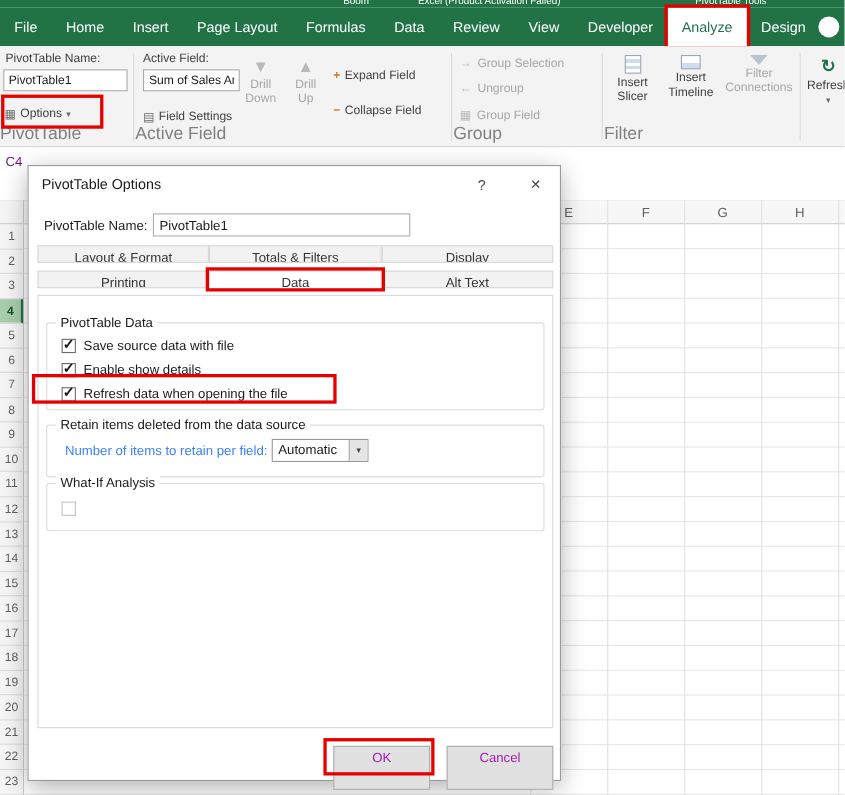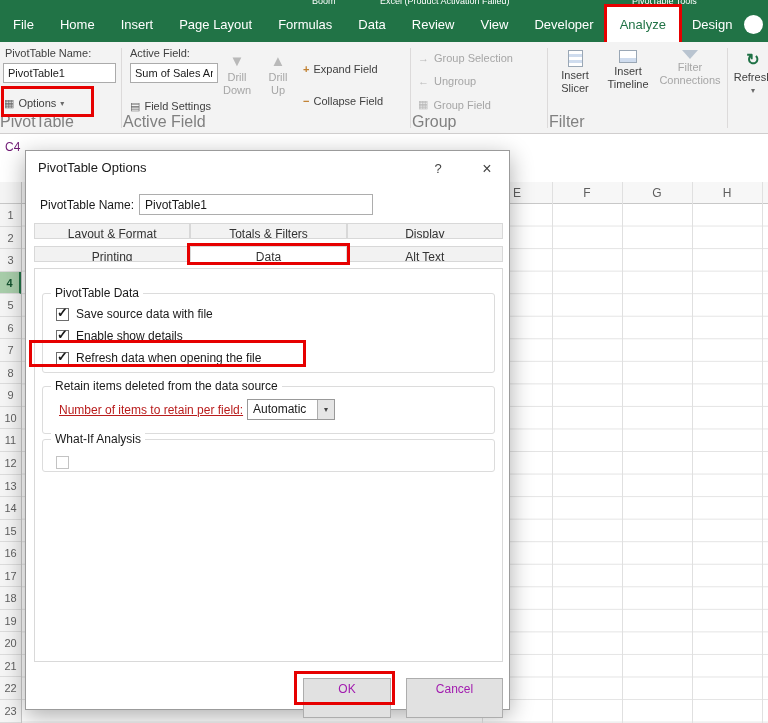--- a/index.html
+++ b/index.html
@@ -66,21 +66,21 @@
   .dlg-tab.selected { background:#fff; border-bottom:1px solid #fff; position:relative; z-index:3; outline:3px solid #e60000; }
   .dlg-content { position:absolute; left:8px; top:117px; width:469px; height:394px; border:1px solid #d9d9d9; background:#fff; }
   .fset { position:absolute; border:1px solid #dcdcdc; border-radius:3px; }
   .legend { position:absolute; top:-8px; left:8px; background:#fff; padding:0 4px; font-size:12px; color:#1a1a1a; white-space:nowrap; }
   .cb-row { position:absolute; display:flex; align-items:center; height:16px; }
   .cb { width:13px; height:13px; border:1px solid #6d6d6d; background:#fff; position:relative; flex:0 0 13px; }
   .cb .tick { position:absolute; left:0px; top:-4px; font-size:13px; font-weight:bold; color:#1a1a1a; }
   .cb.disabled { border-color:#c3c3c3; }
   .cb-lbl { margin-left:7px; font-size:12px; color:#1a1a1a; white-space:nowrap; }
   .cb-lbl.disabled { color:#a3a3a3; }
-  .fld-lbl { position:absolute; font-size:12px; color:#b91c1c; white-space:nowrap;text-decoration:underline; }
+  .fld-lbl { position:absolute; font-size:12px; color:#3b82f6; white-space:nowrap; }
   .combo { position:absolute; border:1px solid #999; background:#fff; height:21px; }
   .combo-txt { position:absolute; left:5px; top:2px; font-size:12px; }
   .combo-arrow { position:absolute; right:0; top:0; bottom:0; width:17px; background:#e5e5e5; border-left:1px solid #adadad; text-align:center; line-height:19px; font-size:8px; color:#444; }
   .dlg-btn { position:absolute; height:40px; background:#e1e1e1; border:1px solid #adadad; text-align:center; line-height:21px; font-size:12px; color:#a21caf; }
 
   
   .redbox { position:absolute; border:3px solid #e60000; background:transparent; z-index:30; pointer-events:none; }
 </style>
 </head>
 <body>
@@ -286,21 +286,21 @@
 
     <div class="fset" style="left:16px;top:235px;width:453px;height:48px">
       <span class="legend">Retain items deleted from the data source</span>
       <span class="fld-lbl" style="left:16px;top:16px">Number of items to retain per field:</span>
       <div class="combo" style="left:204px;top:12px;width:88px">
         <span class="combo-txt">Automatic</span>
         <span class="combo-arrow">▾</span>
       </div>
     </div>
 
-    <div class="fset" style="left:16px;top:288px;width:453px;height:33px">
+    <div class="fset" style="left:16px;top:288px;width:453px;height:44px">
       <span class="legend">What-If Analysis</span>
       <div class="cb-row" style="left:13px;top:14px">
         <span class="cb disabled"></span>
       </div>
     </div>
 
     <div class="dlg-btn" style="left:277px;top:527px;width:88px">OK</div>
     <div class="dlg-btn" style="left:380px;top:527px;width:97px">Cancel</div>
   </div>
 

